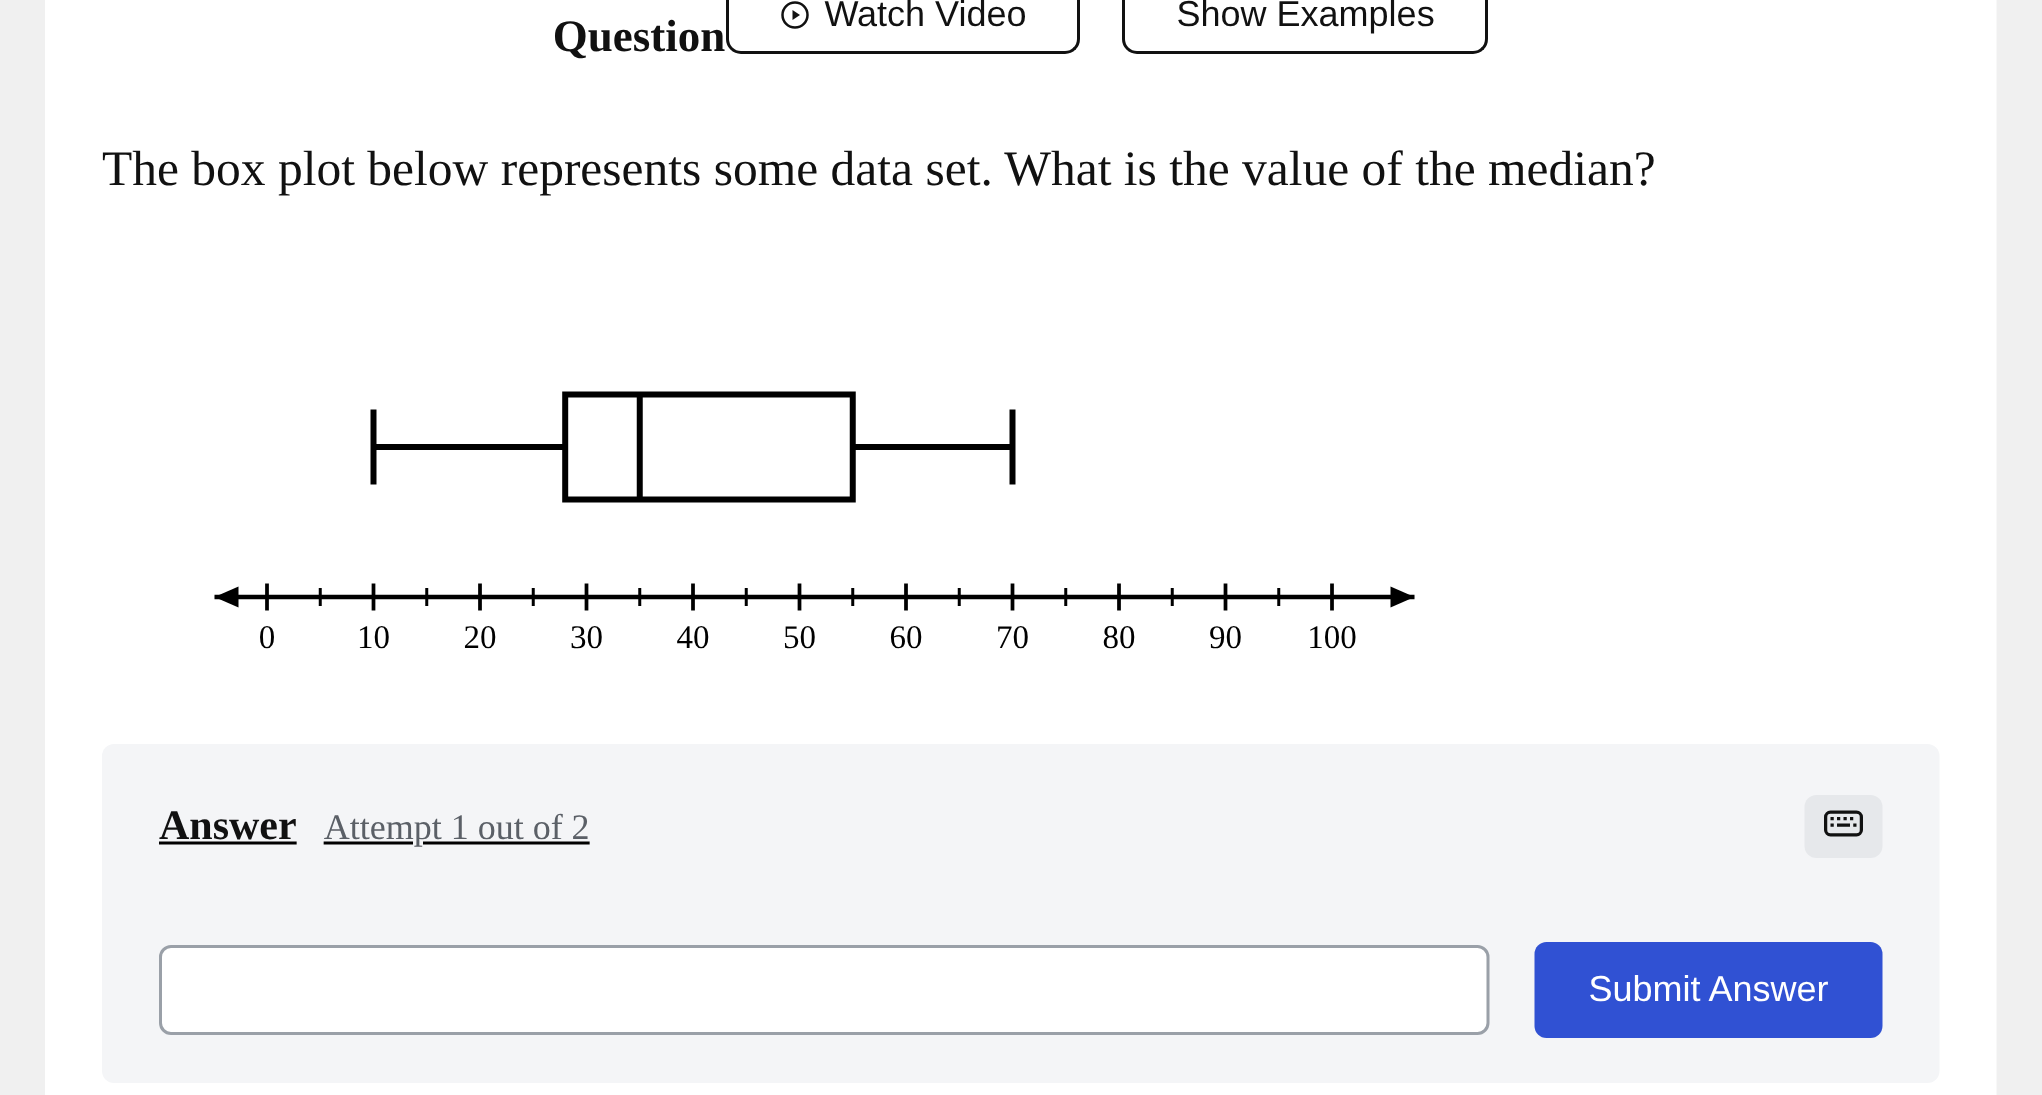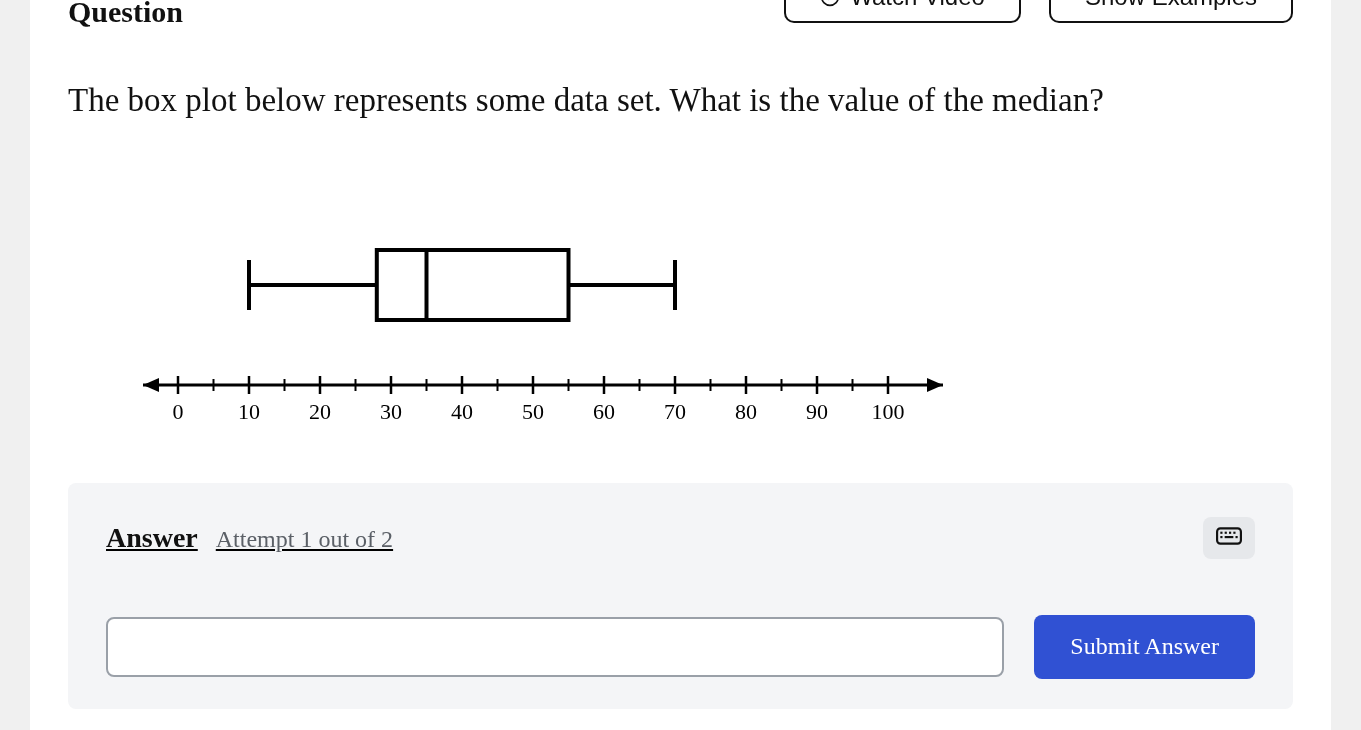--- a/index.html
+++ b/index.html
@@ -15,22 +15,22 @@
   .page-wrap {
     background: #fff;
     margin: 0 30px;
     height: 730px;
     padding: 0 38px;
     position: relative;
   }
   .header-row {
     display: flex;
     align-items: flex-start;
-    justify-content: space-between;
-    padding-top: 3px;
+    justify-content: center;
+    padding-top: 16px;
   }
   .question-label {
     font-weight: 700;
     font-size: 30px;
     color: #111;
     margin-top: -8px;
   }
   .header-buttons {
     display: flex;
     gap: 28px;
@@ -122,21 +122,21 @@
   }
   .submit-btn {
     background: #3051d3;
     color: #fff;
     font-size: 24px;
     border: none;
     border-radius: 8px;
     padding: 0 36px;
     height: 64px;
     cursor: pointer;
-    font-family: Liberation Serif, serif;
+    font-family: Liberation Sans, sans-serif;
   }
 </style>
 </head>
 <body>
 
 <div class="page-wrap">
 
   <div class="header-row">
     <div class="question-label">Question</div>
     <div class="header-buttons">

